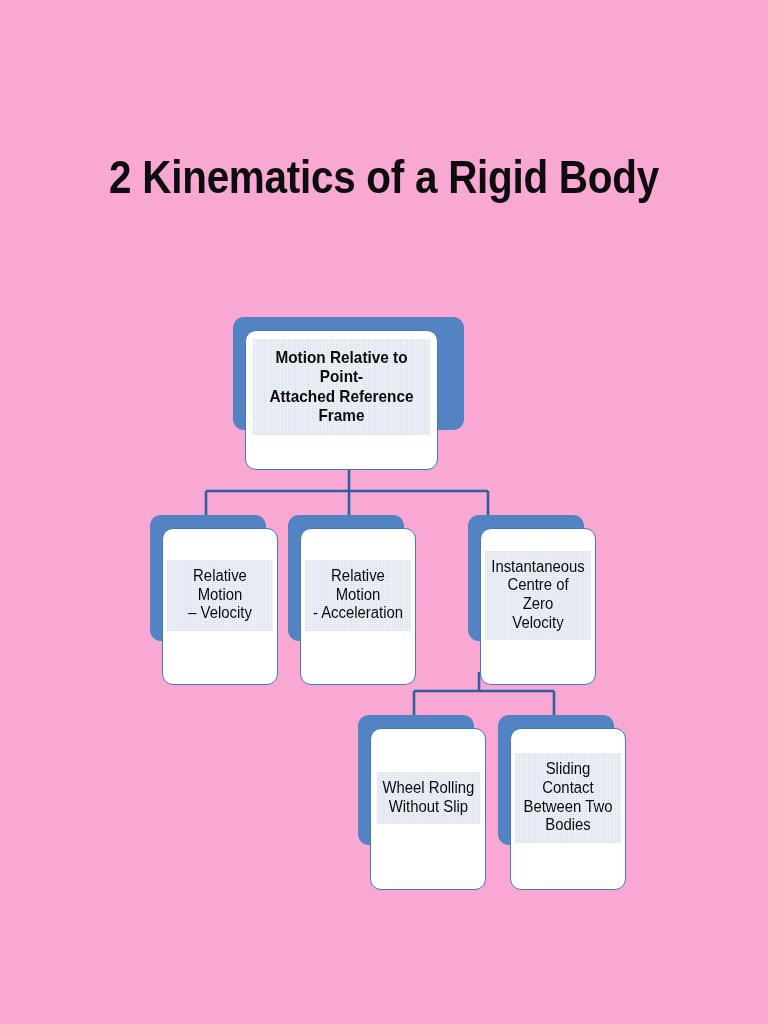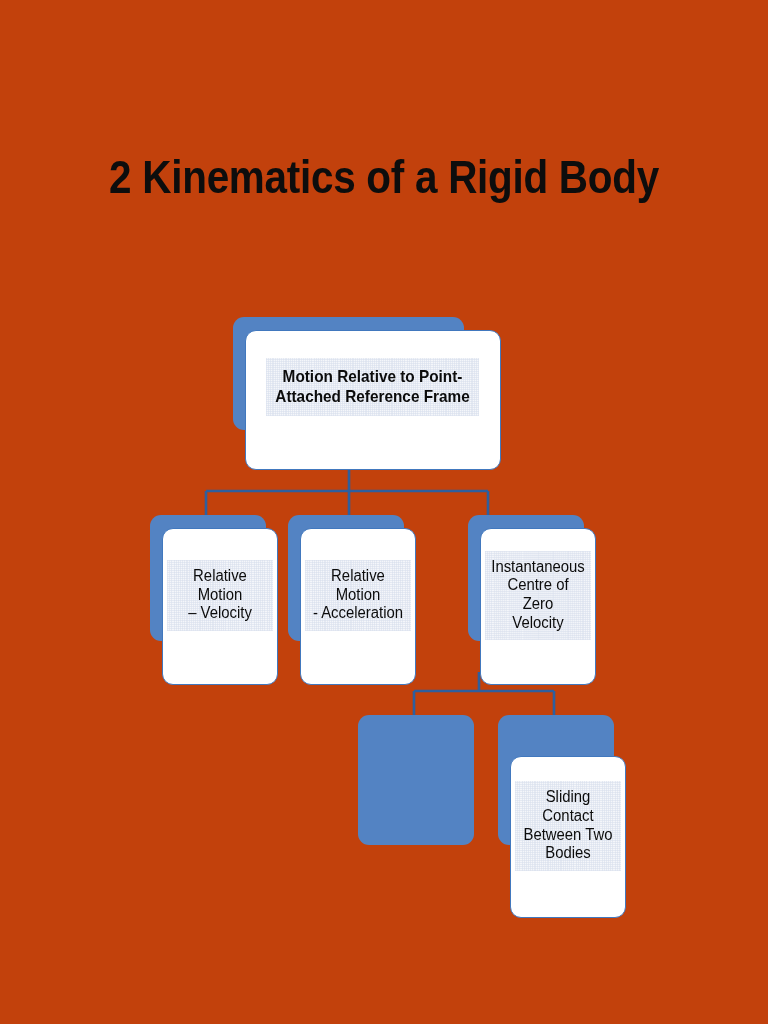--- a/index.html
+++ b/index.html
@@ -11,21 +11,21 @@
     width: 768px;
     height: 1024px;
     position: relative;
     overflow: hidden;
     font-family: "Liberation Sans", "DejaVu Sans", sans-serif;
   }
 
   #slide {
     position: absolute;
     inset: 0;
-    background: #c2410c;
+    background: #f9a8d4;
   }
 
   
   #page-title {
     position: absolute;
     left: 0;
     top: 152px;
     width: 768px;
     text-align: center;
     font-family: "Liberation Sans Narrow", "Liberation Sans", "DejaVu Sans", sans-serif;
@@ -84,21 +84,21 @@
       repeating-linear-gradient(0deg, rgba(215,222,236,0.55) 0px, rgba(215,222,236,0.55) 1px, rgba(255,255,255,0.0) 1px, rgba(255,255,255,0.0) 2px),
       repeating-linear-gradient(90deg, rgba(210,218,234,0.45) 0px, rgba(210,218,234,0.45) 1px, rgba(250,251,253,0.0) 1px, rgba(250,251,253,0.0) 2px),
       #f4f6fa;
     padding: 7px 6px 8px 6px;
     transform: scaleX(0.93);
   }
 
   
   #node-root { left: 233px; top: 317px; width: 243px; height: 153px; }
   #node-root .shadow-box { width: 231px; height: 113px; }
-  #node-root .face-box  { width: 256px; height: 140px; align-items: center; }
+  #node-root .face-box  { width: 193px; height: 140px; align-items: center; }
   #node-root .label {
     font-size: 16.5px;
     font-weight: bold;
     margin-top: -26px;
     padding: 9px 10px 10px 10px;
   }
 
   
   .lvl2 { width: 128px; height: 170px; }
   .lvl2 .shadow-box { width: 116px; height: 126px; }
@@ -108,21 +108,21 @@
     font-weight: normal;
     margin-top: -22px;
   }
   #node-rel-vel   { left: 150px; top: 515px; }
   #node-rel-acc   { left: 288px; top: 515px; }
   #node-iczv      { left: 428px; top: 515px; margin-left: 40px; }
 
   
   .lvl3 { width: 128px; height: 175px; }
   .lvl3 .shadow-box { width: 116px; height: 130px; }
-  .lvl3 .face-box  { width: 116px; height: 162px; margin-top: 28px; }
+  .lvl3 .face-box  { width: 116px; height: 162px; }
   .lvl3 .label {
     font-size: 16px;
     font-weight: normal;
     margin-top: -22px;
   }
   #node-wheel     { left: 358px; top: 715px; }
   #node-sliding   { left: 498px; top: 715px; }
 </style>
 </head>
 <body>
@@ -179,20 +179,24 @@
     <div class="shadow-box"></div>
     <div class="face-box">
       <span class="label">Instantaneous
 Centre of Zero
 Velocity</span>
     </div>
   </div>
 
   <div class="node lvl3" id="node-wheel">
     <div class="shadow-box"></div>
+    <div class="face-box">
+      <span class="label">Wheel Rolling
+Without Slip</span>
+    </div>
   </div>
 
   <div class="node lvl3" id="node-sliding">
     <div class="shadow-box"></div>
     <div class="face-box">
       <span class="label">Sliding Contact
 Between Two
 Bodies</span>
     </div>
   </div>

